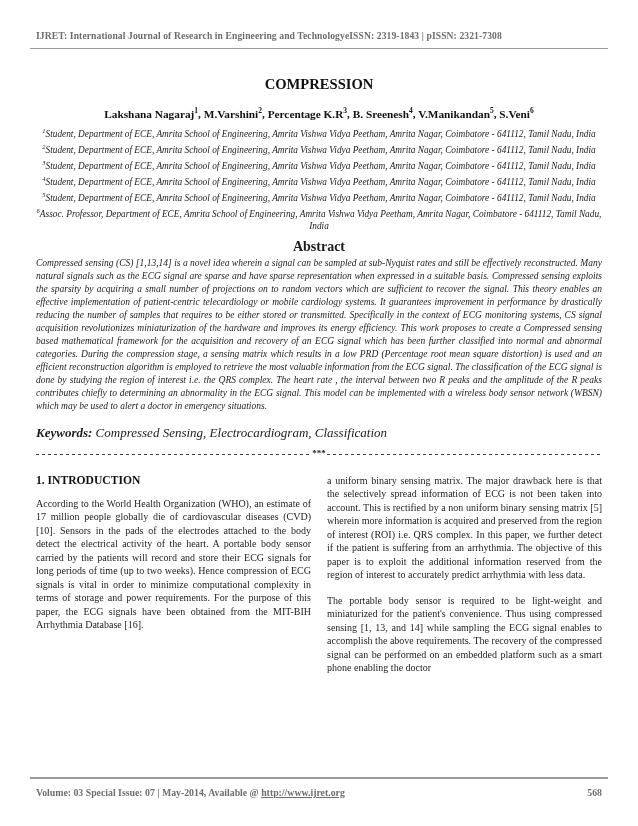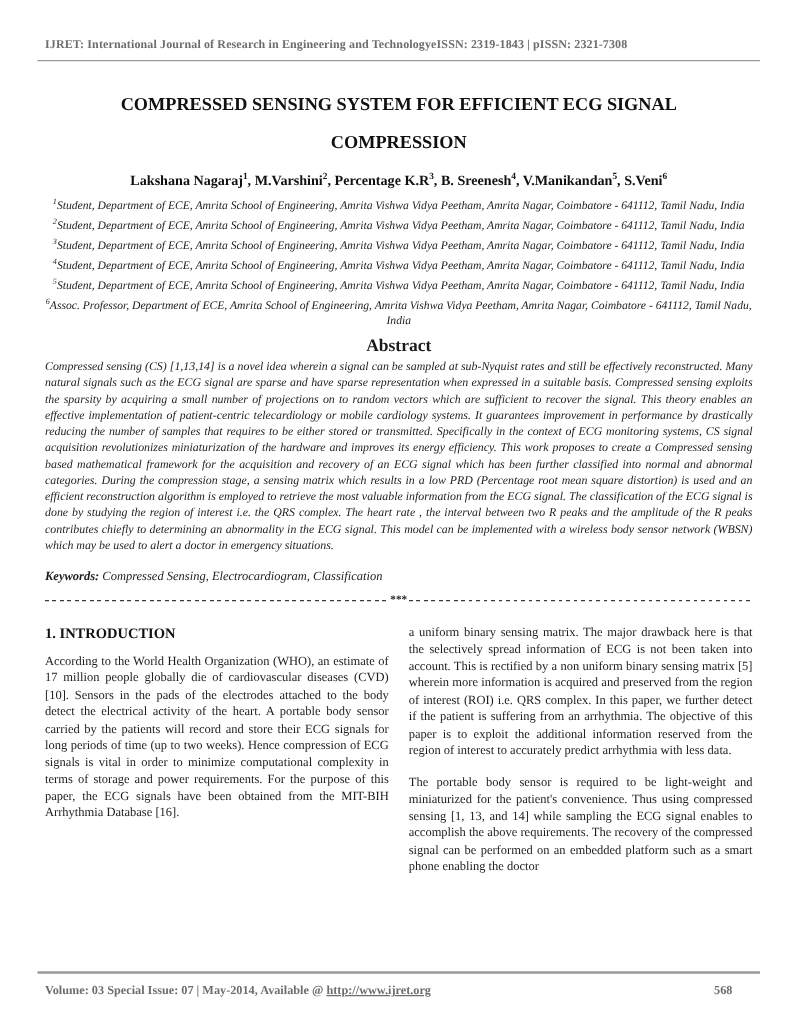--- a/index.html
+++ b/index.html
@@ -48,21 +48,21 @@
   .abstract-heading {
     margin-top: 6px; text-align: center;
     font-weight: bold; font-size: 14px;
   }
   .abstract-text {
     margin-top: 2px;
     font-style: italic; font-size: 9.5px; line-height: 13px;
     text-align: justify; color: #1c1c1c;
   }
   .keywords-line {
-    margin-top: 12px; font-style: italic; font-size: 10px; color: #1c1c1c;
+    margin-top: 12px; font-style: italic; font-size: 13px; color: #1c1c1c;
   }
   .keywords-line .kw-label { font-weight: bold; }
   
   .separator {
     margin-top: 11px;
     display: flex; align-items: center;
   }
   .dash-line {
     flex: 1; height: 1px;
     background: repeating-linear-gradient(90deg, #3c3c3c 0 3px, transparent 3px 6px);
@@ -82,41 +82,40 @@
   .body-par {
     font-size: 10px; line-height: 13.5px; text-align: justify;
     margin: 0 0 12px 0; color: #1c1c1c;
   }
   
   .footer-rule {
     position: absolute; left: 30px; right: 30px; bottom: 47px;
     border: none; border-top: 2px solid #9a9a9a; margin: 0;
   }
   .running-footer {
-    position: absolute; left: 36px; right: 52px; bottom: 28px;
+    position: absolute; left: 36px; right: 36px; bottom: 28px;
     display: flex; justify-content: space-between; align-items: baseline;
     font-weight: bold; font-size: 9.8px; color: #6d6d6d;
   }
   .footer-link {
     color: #6d6d6d; text-decoration: underline; cursor: pointer;
   }
 </style>
 </head>
 <body>
 
 <div class="page">
 
   <div class="running-header">
     <span>IJRET: International Journal of Research in Engineering and Technology</span>
     <span>eISSN: 2319-1843 | pISSN: 2321-7308</span>
   </div>
   <hr class="header-rule">
 
   <div class="paper-title">
-    <div>COMPRESSED SENSING SYSTEM FOR EFFICIENT ECG SIGNAL</div>
     <div>COMPRESSION</div>
   </div>
 
   <div class="authors-line">
     <span class="author"><span>Lakshana Nagaraj</span><sup>1</sup></span><span class="author"><span>M.Varshini</span><sup>2</sup></span><span class="author"><span>Percentage K.R</span><sup>3</sup></span><span class="author"><span>B. Sreenesh</span><sup>4</sup></span><span class="author"><span>V.Manikandan</span><sup>5</sup></span><span class="author"><span>S.Veni</span><sup>6</sup></span>
   </div>
 
   <div class="affiliations">
     <div class="affil"><sup>1</sup><span>Student, Department of ECE, Amrita School of Engineering, Amrita Vishwa Vidya Peetham, Amrita Nagar, Coimbatore - 641112, Tamil Nadu, India</span></div>
     <div class="affil"><sup>2</sup><span>Student, Department of ECE, Amrita School of Engineering, Amrita Vishwa Vidya Peetham, Amrita Nagar, Coimbatore - 641112, Tamil Nadu, India</span></div>

